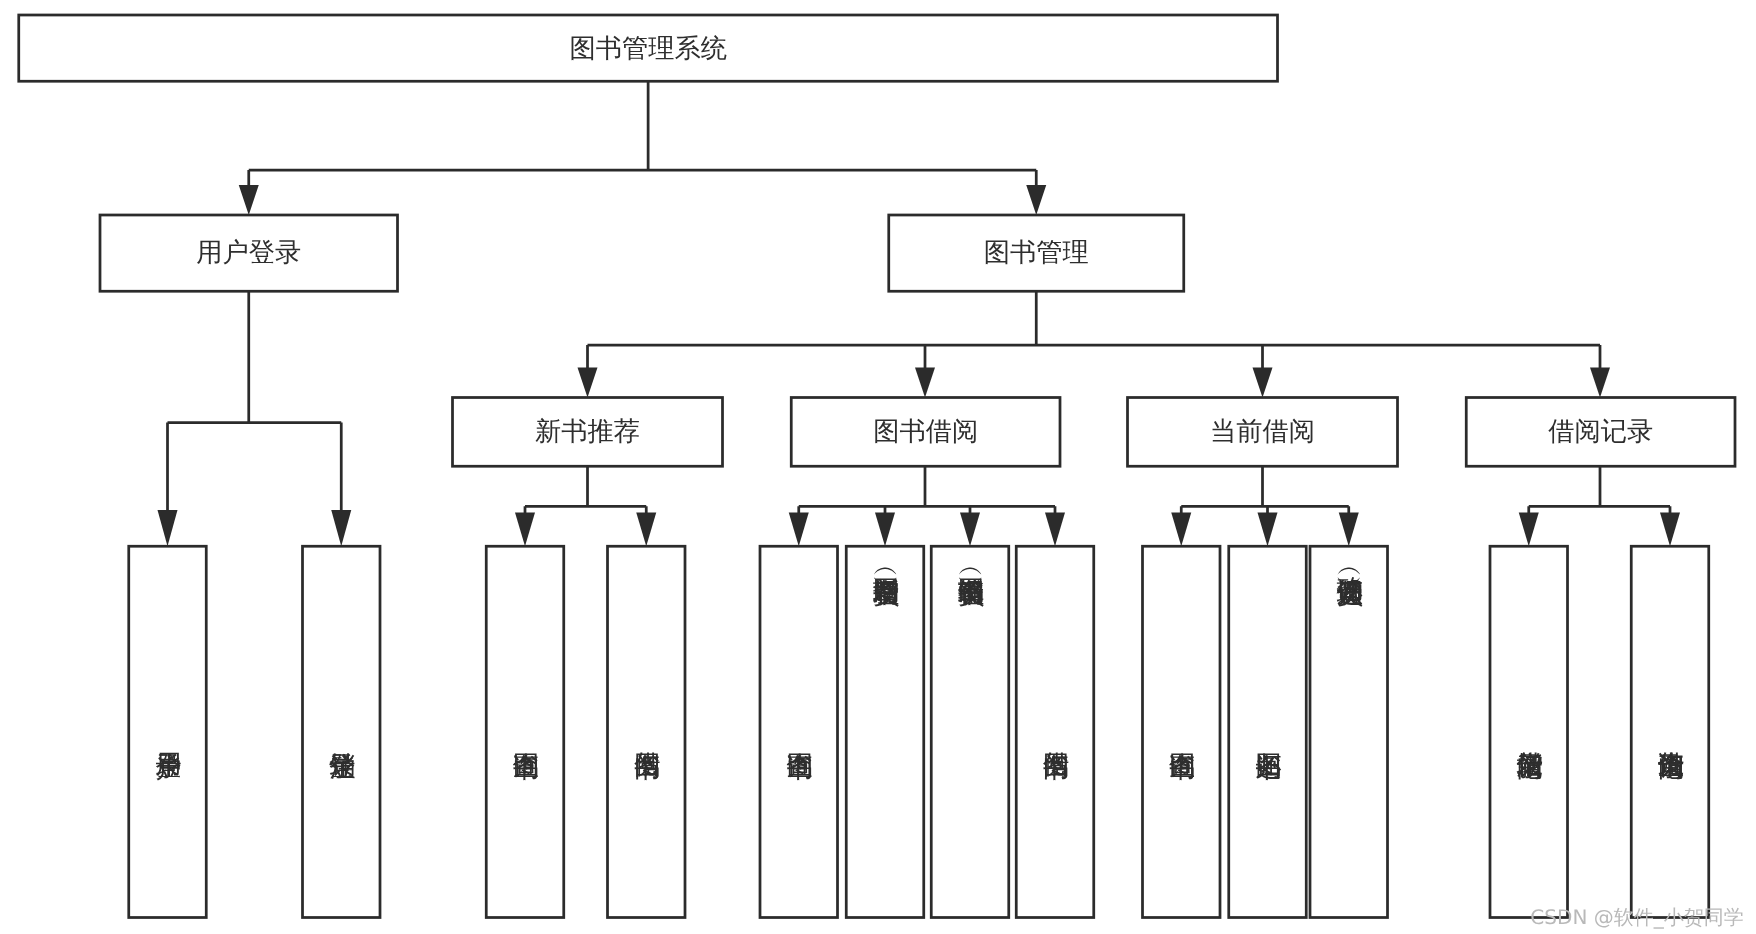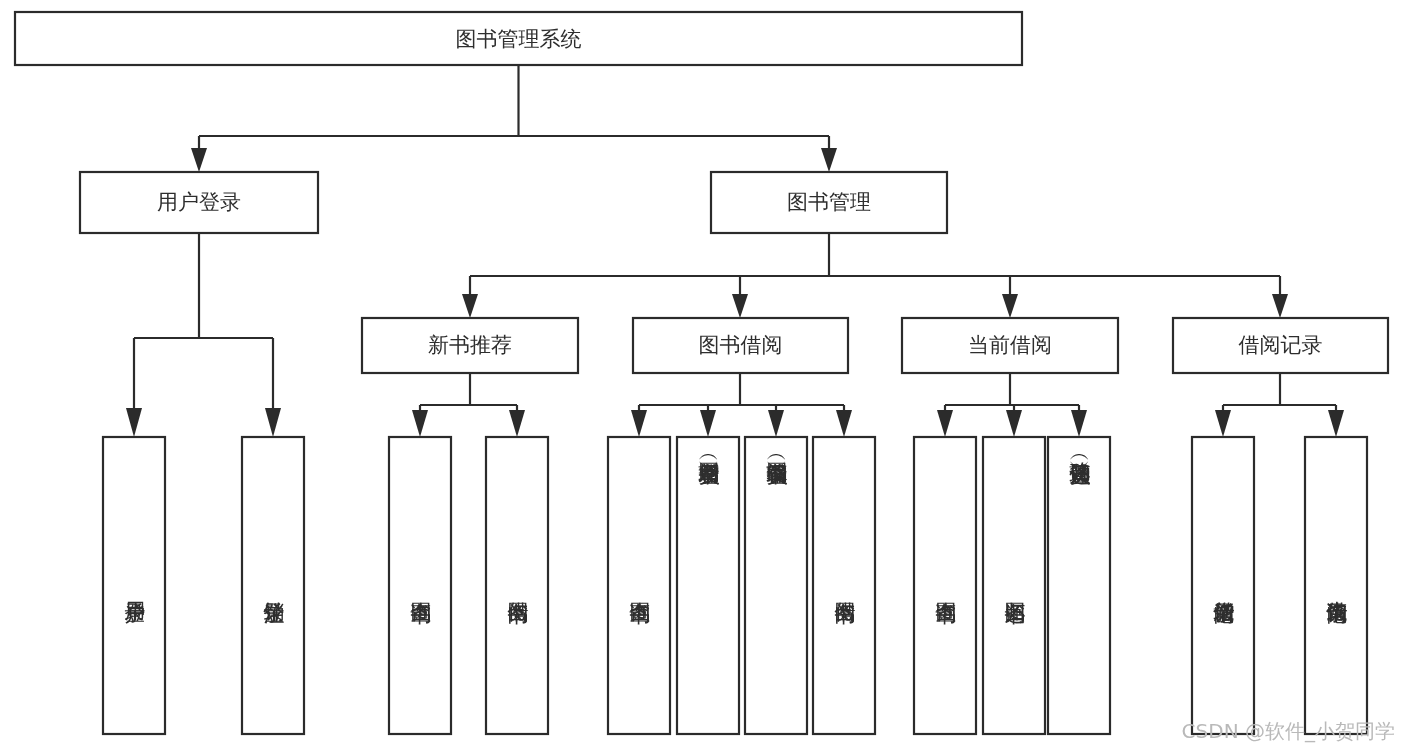--- a/index.html
+++ b/index.html
@@ -55,21 +55,21 @@
     color: #2e2e2e;
     letter-spacing: 0.5px;
     white-space: nowrap;
     pointer-events: none;
     font-family: "DejaVu Sans", "Liberation Sans", sans-serif;
   }
   #watermark {
     position: absolute;
     right: 10px;
     bottom: 2px;
-    font-size: 20px;
+    font-size: 16px;
     color: #b9b9b9;
     font-family: "DejaVu Sans", "Liberation Sans", sans-serif;
     white-space: nowrap;
   }
 </style>
 </head>
 <body>
 
 <svg id="chart-root" viewBox="0 0 1405 747">
   <defs></defs>

